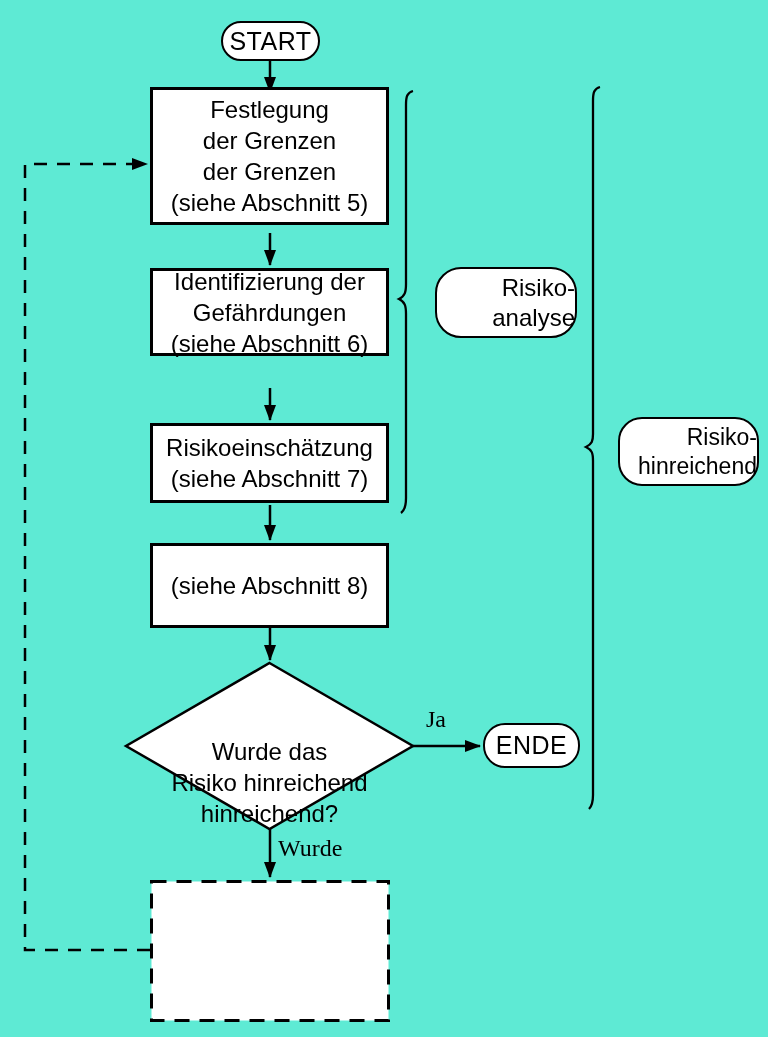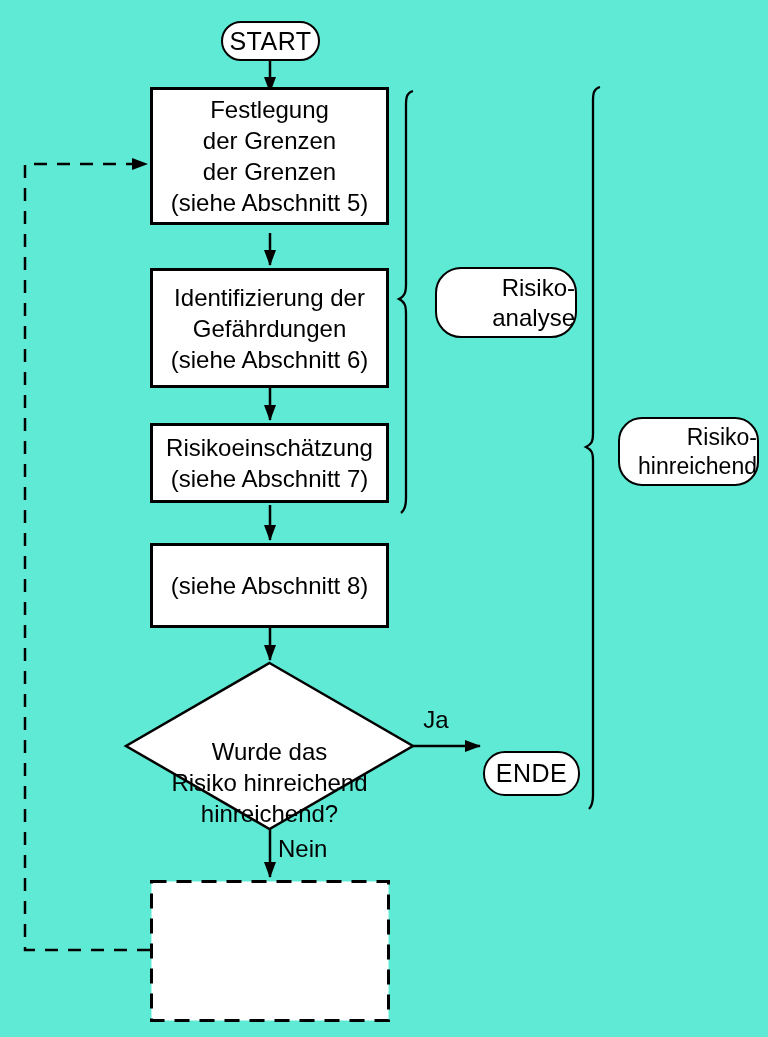--- a/index.html
+++ b/index.html
@@ -13,21 +13,21 @@
     position:absolute;box-sizing:border-box;background:#fff;
     display:flex;flex-direction:column;justify-content:center;align-items:center;
     text-align:center;
   }
   .rect{border:3px solid #000;}
   .oval{border:2.5px solid #000;}
   .grouplabel{border:2.5px solid #000;background:#fff;align-items:flex-end;}
   .ln{font-size:24px;line-height:31px;white-space:nowrap;}
   .ln30{font-size:24px;line-height:30px;white-space:nowrap;}
   .ovaltxt{font-size:25px;letter-spacing:0.5px;}
-  .floatlbl{position:absolute;font-size:24px;white-space:nowrap;}
+  .floatlbl{position:absolute;font-size:24px;white-space:nowrap;font-family:Liberation Serif, serif;}
   .notborder{background:transparent;}
   .glab .ln{line-height:30px;}
   .glab2 .ln{font-size:23px;line-height:29px;}
 </style>
 </head>
 <body>
 
 <div class="canvas">
 
   <svg class="overlay" width="768" height="1037" viewBox="0 0 768 1037">
@@ -62,21 +62,21 @@
     <div class="ovaltxt">START</div>
   </div>
 
   <div class="node rect" style="left:150px;top:87px;width:239px;height:138px;">
     <div class="ln">Festlegung</div>
     <div class="ln">der Grenzen</div>
     <div class="ln">der Grenzen</div>
     <div class="ln">(siehe Abschnitt 5)</div>
   </div>
 
-  <div class="node rect" style="left:150px;top:268px;width:239px;height:120px;">
+  <div class="node rect" style="left:150px;top:268px;width:239px;height:88px;">
     <div class="ln">Identifizierung der</div>
     <div class="ln">Gefährdungen</div>
     <div class="ln">(siehe Abschnitt 6)</div>
   </div>
 
   <div class="node rect" style="left:150px;top:423px;width:239px;height:80px;">
     <div class="ln">Risikoeinschätzung</div>
     <div class="ln">(siehe Abschnitt 7)</div>
   </div>
 
@@ -84,23 +84,23 @@
     <div class="ln">(siehe Abschnitt 8)</div>
   </div>
 
   <div class="node notborder" style="left:150px;top:735px;width:239px;height:94px;background:transparent;">
     <div class="ln">Wurde das</div>
     <div class="ln">Risiko hinreichend</div>
     <div class="ln">hinreichend?</div>
   </div>
 
   <div class="floatlbl" style="left:414px;top:706px;width:44px;text-align:center;">Ja</div>
-  <div class="floatlbl" style="left:278px;top:835px;">Nein</div>
+  <div class="floatlbl" style="left:278px;top:835px;">Wurde</div>
 
-  <div class="node oval" style="left:483px;top:723px;width:97px;height:45px;border-radius:22px;margin-top:28px;">
+  <div class="node oval" style="left:483px;top:723px;width:97px;height:45px;border-radius:22px;">
     <div class="ovaltxt">ENDE</div>
   </div>
 
 
   <div class="node grouplabel glab" style="left:435px;top:267px;width:142px;height:71px;border-radius:26px;">
     <div class="ln">Risiko-</div>
     <div class="ln">analyse</div>
   </div>
 
   <div class="node grouplabel glab2" style="left:618px;top:417px;width:141px;height:69px;border-radius:24px;">

